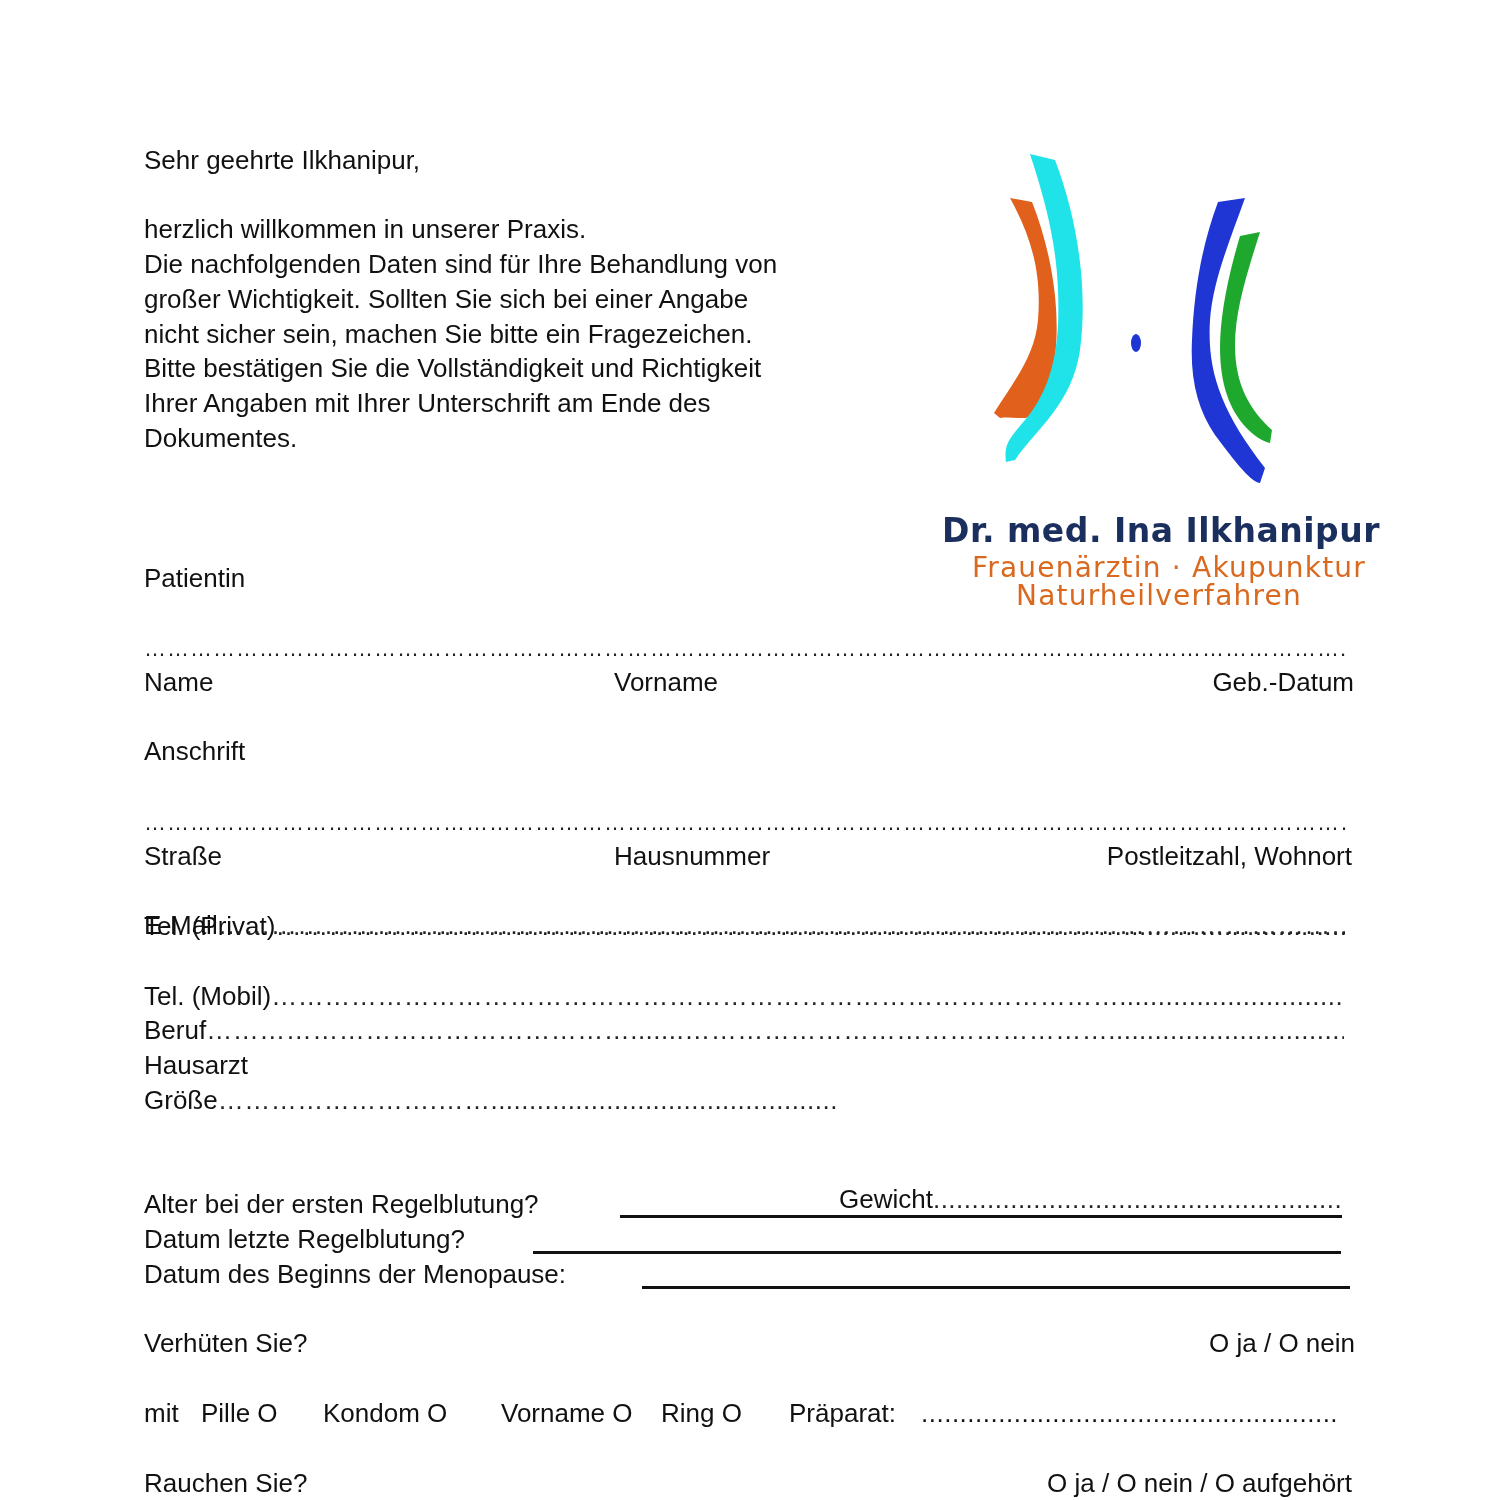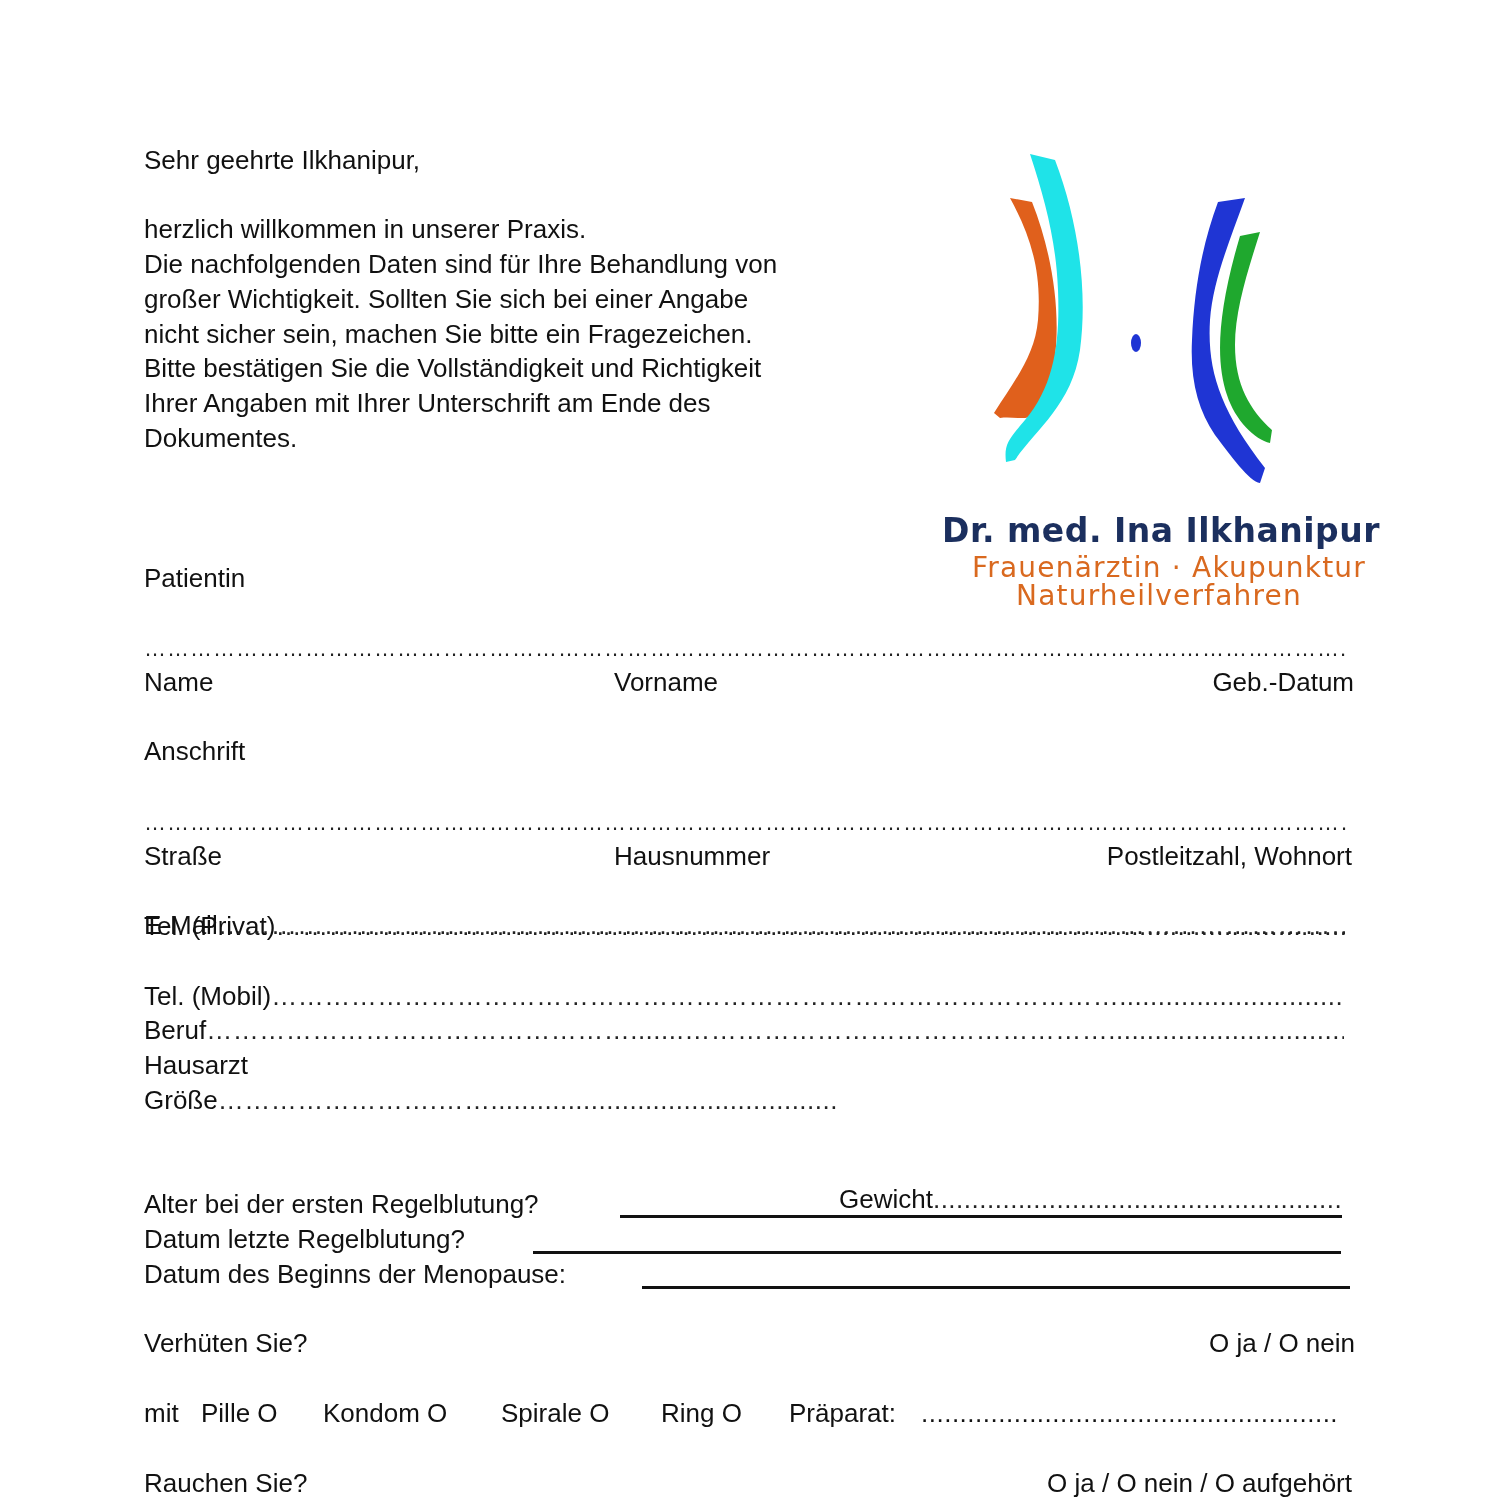--- a/index.html
+++ b/index.html
@@ -107,19 +107,19 @@
 <div class="uline" style="left:533px; width:808px; top:1251px;"></div>
 <div class="t" style="left:144px; top:1257px;">Datum des Beginns der Menopause:</div>
 <div class="uline" style="left:642px; width:708px; top:1286px;"></div>
 
 <div class="t" style="left:144px; top:1326px;">Verhüten Sie?</div>
 <div class="t" style="right:145px; top:1326px;">O ja /  O nein</div>
 
 <div class="t" style="left:144px; top:1396px;">mit</div>
 <div class="t" style="left:201px; top:1396px;">Pille O</div>
 <div class="t" style="left:323px; top:1396px;">Kondom O</div>
-<div class="t" style="left:501px; top:1396px;">Spirale O</div>
+<div class="t" style="left:501px; top:1396px;">Vorname O</div>
 <div class="t" style="left:661px; top:1396px;">Ring  O</div>
 <div class="t" style="left:789px; top:1396px;">Präparat:</div>
 <div class="t" style="left:921px; top:1396px; width:418px; overflow:hidden; letter-spacing:0.5px;">................................................................</div>
 
 <div class="t" style="left:144px; top:1466px;">Rauchen Sie?</div>
 <div class="t" style="right:148px; top:1466px;">O ja / O nein / O aufgehört</div>
 
 </body></html>

